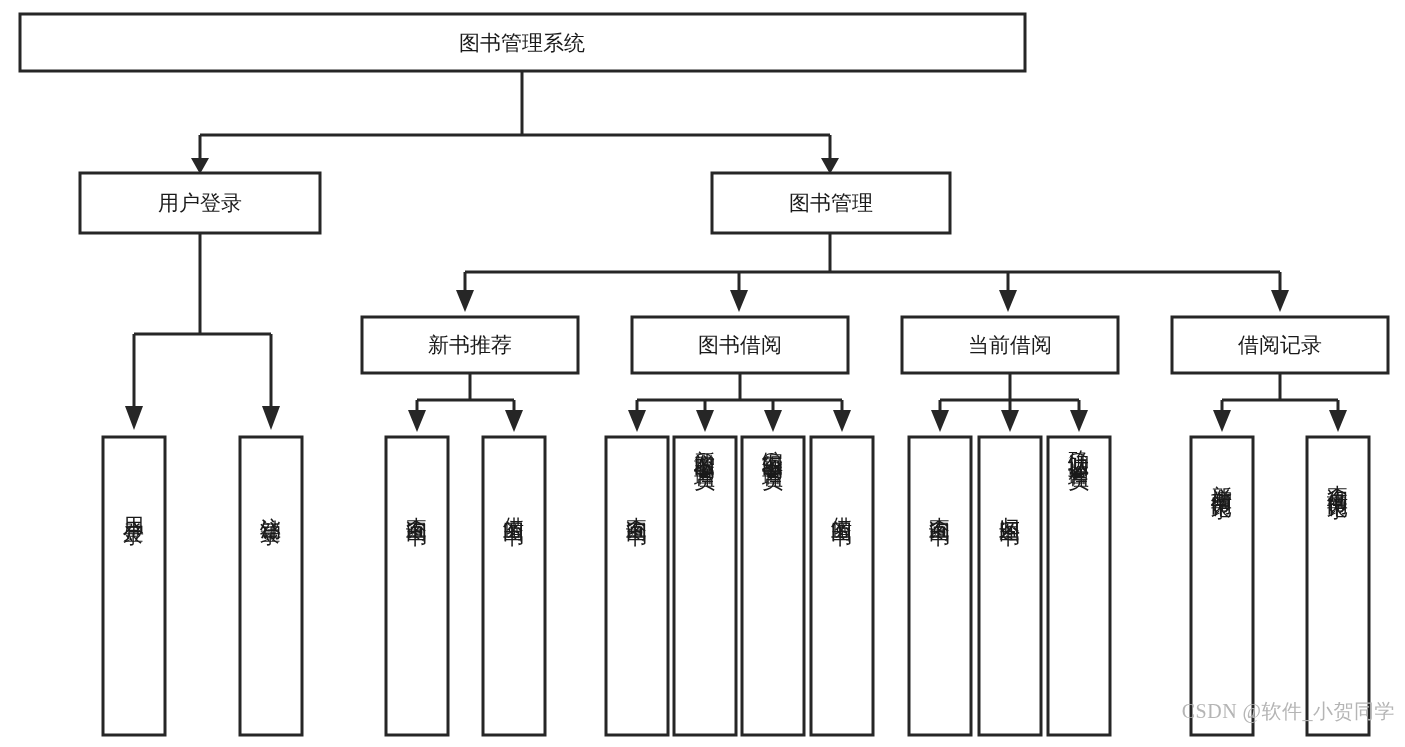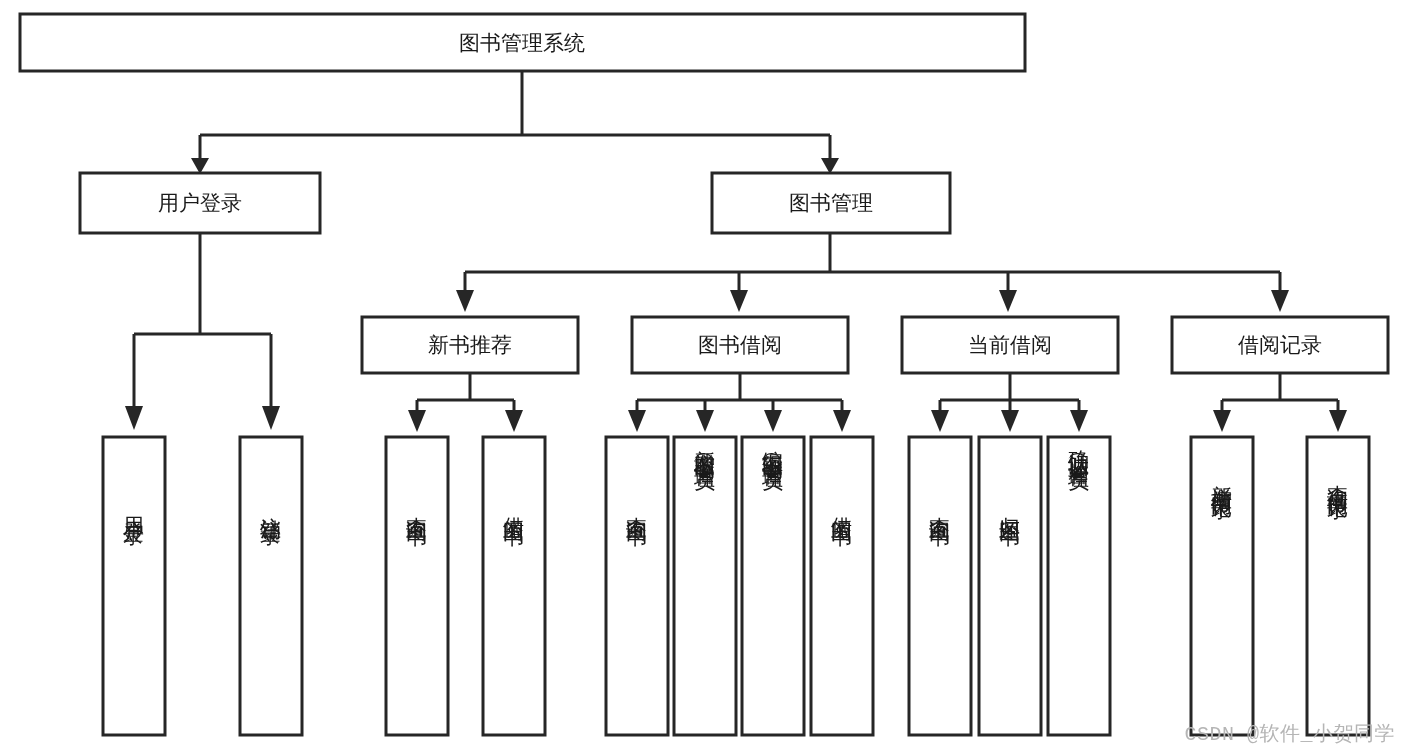--- a/index.html
+++ b/index.html
@@ -45,22 +45,22 @@
     stroke-width: 3;
     fill: none;
   }
   .arrow-head {
     fill: #262626;
     stroke: none;
   }
   .watermark-text {
     position: absolute;
     right: 10px;
-    bottom: 0;
-    font-family: Liberation Mono, monospace;
+    bottom: 22px;
+    font-family: Liberation Serif, serif;
     font-size: 20px;
     color: #b5b5b5;
     white-space: nowrap;
     letter-spacing: 0.5px;
     pointer-events: none;
   }
 </style>
 </head>
 <body>
 

